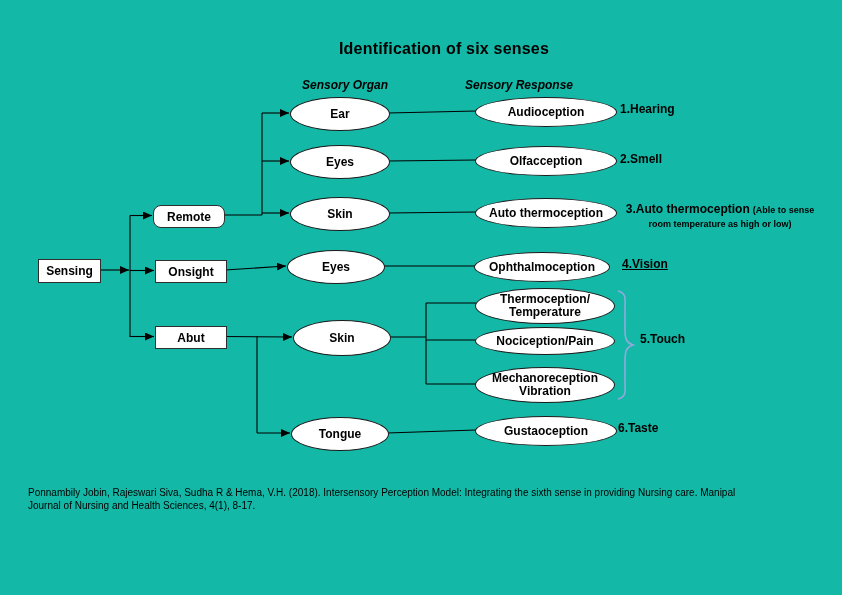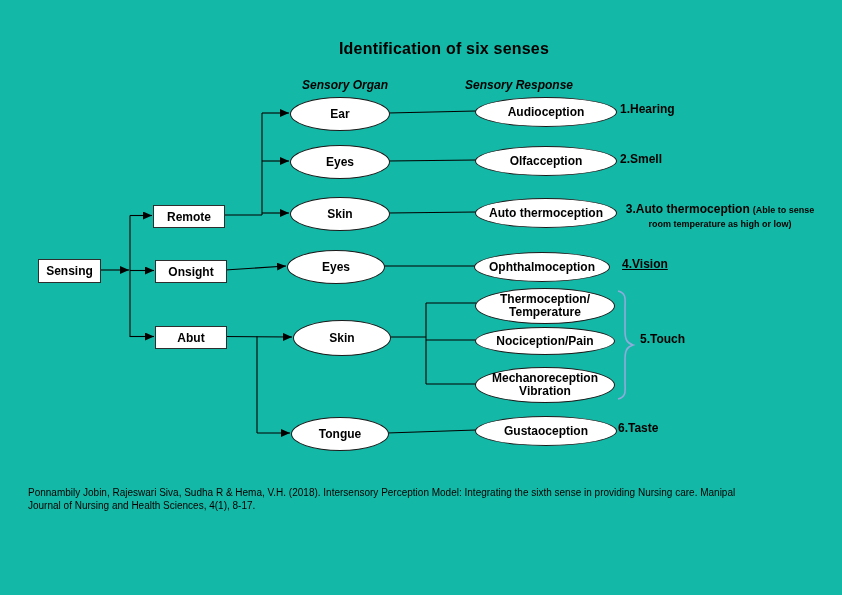--- a/index.html
+++ b/index.html
@@ -98,21 +98,21 @@
     <path class="brace" d="M618,291 C627,293 625,300 625,309 L625,330 C625,340 627,343 633,345
              C627,347 625,350 625,360 L625,381 C625,390 627,397 618,399"></path>
   </svg>
 
   <div class="title">Identification of six senses</div>
 
   <div class="col-header header-organ">Sensory Organ</div>
   <div class="col-header header-response">Sensory Response</div>
 
   <div class="node-box" style="left:38px; top:259px; width:61px; height:22px;">Sensing</div>
-  <div class="node-box" style="left:153px; top:205px; width:70px; height:21px;">Remote</div>
+  <div class="node-box" style="left:153px; top:205px; width:70px; height:21px;border-radius:8px;">Remote</div>
   <div class="node-box" style="left:155px; top:260px; width:70px; height:21px;">Onsight</div>
   <div class="node-box" style="left:155px; top:326px; width:70px; height:21px;">Abut</div>
 
   <div class="ellipse" style="left:290px; top:97px;  width:98px; height:32px;">Ear</div>
   <div class="ellipse" style="left:290px; top:145px; width:98px; height:32px;">Eyes</div>
   <div class="ellipse" style="left:290px; top:197px; width:98px; height:32px;">Skin</div>
   <div class="ellipse" style="left:287px; top:250px; width:96px; height:32px;">Eyes</div>
   <div class="ellipse" style="left:293px; top:320px; width:96px; height:34px;">Skin</div>
   <div class="ellipse" style="left:291px; top:417px; width:96px; height:32px;">Tongue</div>
 

